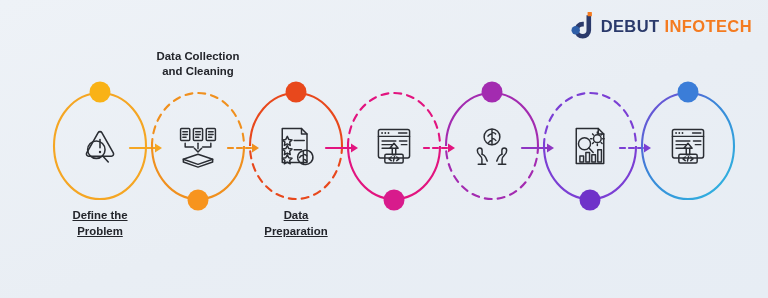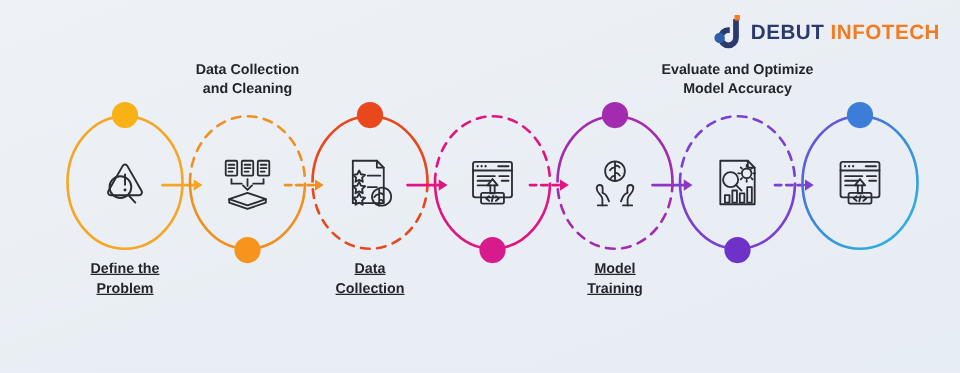--- a/index.html
+++ b/index.html
@@ -218,21 +218,21 @@
           <path d="M14.5 13.5 l1.6 3.3 3.6 .5 -2.6 2.5 .6 3.6 -3.2 -1.7 -3.2 1.7 .6 -3.6 -2.6 -2.5 3.6 -.5 z"></path>
           <line x1="22" y1="18" x2="33" y2="18"></line>
           <path d="M14.5 23.5 l1.6 3.3 3.6 .5 -2.6 2.5 .6 3.6 -3.2 -1.7 -3.2 1.7 .6 -3.6 -2.6 -2.5 3.6 -.5 z"></path>
           <line x1="22" y1="28" x2="30" y2="28"></line>
           <path d="M14.5 33.5 l1.6 3.3 3.6 .5 -2.6 2.5 .6 3.6 -3.2 -1.7 -3.2 1.7 .6 -3.6 -2.6 -2.5 3.6 -.5 z"></path>
           <path d="M31 29.5 a7.8 7.8 0 1 1 2.5 14.6 a7.8 7.8 0 0 1 -7.7 -8.6 a7.8 7.8 0 0 1 5.2 -6 z"></path>
           <path d="M32 30 v14.2 M32 34.2 q-3 .4 -4.2 2.4 M32 38.5 q2.6 .3 3.8 2.4 M32 33.5 q2.4 -.6 3.6 1.2"></path>
         </svg>
       </div>
       <div class="caption below">Data
-Collection</div>
+Preparation</div>
     </div>
 
     <div class="connector" style="left:324px;">
       <svg width="40" height="22" viewBox="0 0 40 22">
         <line x1="2" y1="11" x2="29" y2="11" stroke="#e2147f" stroke-width="2.2" stroke-linecap="round"></line>
         <path d="M27 6.5 L34 11 L27 15.5 Z" fill="#e2147f"></path>
       </svg>
     </div>
 
     <div class="node" style="left:342px;">
@@ -285,22 +285,20 @@
           <path d="M24 5.5 a8.6 8.6 0 0 1 8.6 8.6 a8.6 8.6 0 0 1 -8.6 8.6 a8.6 8.6 0 0 1 -8.6 -8.6 a8.6 8.6 0 0 1 8.6 -8.6 z"></path>
           <path d="M24 6 v16.5 M24 10.6 q-3.2 .5 -4.4 2.7 M24 15.4 q2.9 .4 4.2 2.6 M24 9.6 q2.6 -.7 4 1.3 M24 17.8 q-2.6 .5 -3.6 2.4"></path>
           <path d="M13 44 v-5.5 c0 -2 -1.2 -3.2 -2.6 -4.6 c-1.6 -1.6 -2.4 -3.1 -2.4 -5.1 a2.6 2.6 0 0 1 5.2 0 v4.2"></path>
           <path d="M13.2 33 c1.8 .6 3.2 2 3.9 3.6 l1.7 3.9"></path>
           <path d="M35 44 v-5.5 c0 -2 1.2 -3.2 2.6 -4.6 c1.6 -1.6 2.4 -3.1 2.4 -5.1 a2.6 2.6 0 0 0 -5.2 0 v4.2"></path>
           <path d="M34.8 33 c-1.8 .6 -3.2 2 -3.9 3.6 l-1.7 3.9"></path>
           <line x1="9" y1="44" x2="17" y2="44"></line>
           <line x1="31" y1="44" x2="39" y2="44"></line>
         </svg>
       </div>
-      <div class="caption below">Model
-Training</div>
     </div>
 
     <div class="connector" style="left:520px;">
       <svg width="40" height="22" viewBox="0 0 40 22">
         <line x1="2" y1="11" x2="29" y2="11" stroke="#8e35c2" stroke-width="2.2" stroke-linecap="round"></line>
         <path d="M27 6.5 L34 11 L27 15.5 Z" fill="#8e35c2"></path>
       </svg>
     </div>
 
     <div class="node" style="left:538px;">
@@ -319,22 +317,20 @@
           <path d="M32 10.2 v-1.6 M32 23.4 v-1.6 M26.2 16 h-1.6 M39.4 16 h-1.6
                    M27.9 11.9 l-1.1 -1.1 M37.2 21.2 l-1.1 -1.1 M36.1 11.9 l1.1 -1.1 M26.8 21.2 l1.1 -1.1"></path>
           <circle cx="18" cy="21.5" r="6.6"></circle>
           <line x1="22.8" y1="26.2" x2="27.5" y2="31"></line>
           <rect x="13" y="35" width="4" height="6.5"></rect>
           <rect x="19.5" y="31" width="4" height="10.5"></rect>
           <rect x="26" y="33.5" width="4" height="8"></rect>
           <rect x="32.5" y="28" width="4" height="13.5"></rect>
         </svg>
       </div>
-      <div class="caption above">Evaluate and Optimize
-Model Accuracy</div>
     </div>
 
     <div class="connector" style="left:618px;">
       <svg width="40" height="22" viewBox="0 0 40 22">
         <line x1="2" y1="11" x2="27" y2="11" stroke="#7b3fd4" stroke-width="2.2" stroke-dasharray="5 4" stroke-linecap="round"></line>
         <path d="M26 6.5 L33 11 L26 15.5 Z" fill="#7b3fd4"></path>
       </svg>
     </div>
 
     <div class="node" style="left:636px;">

